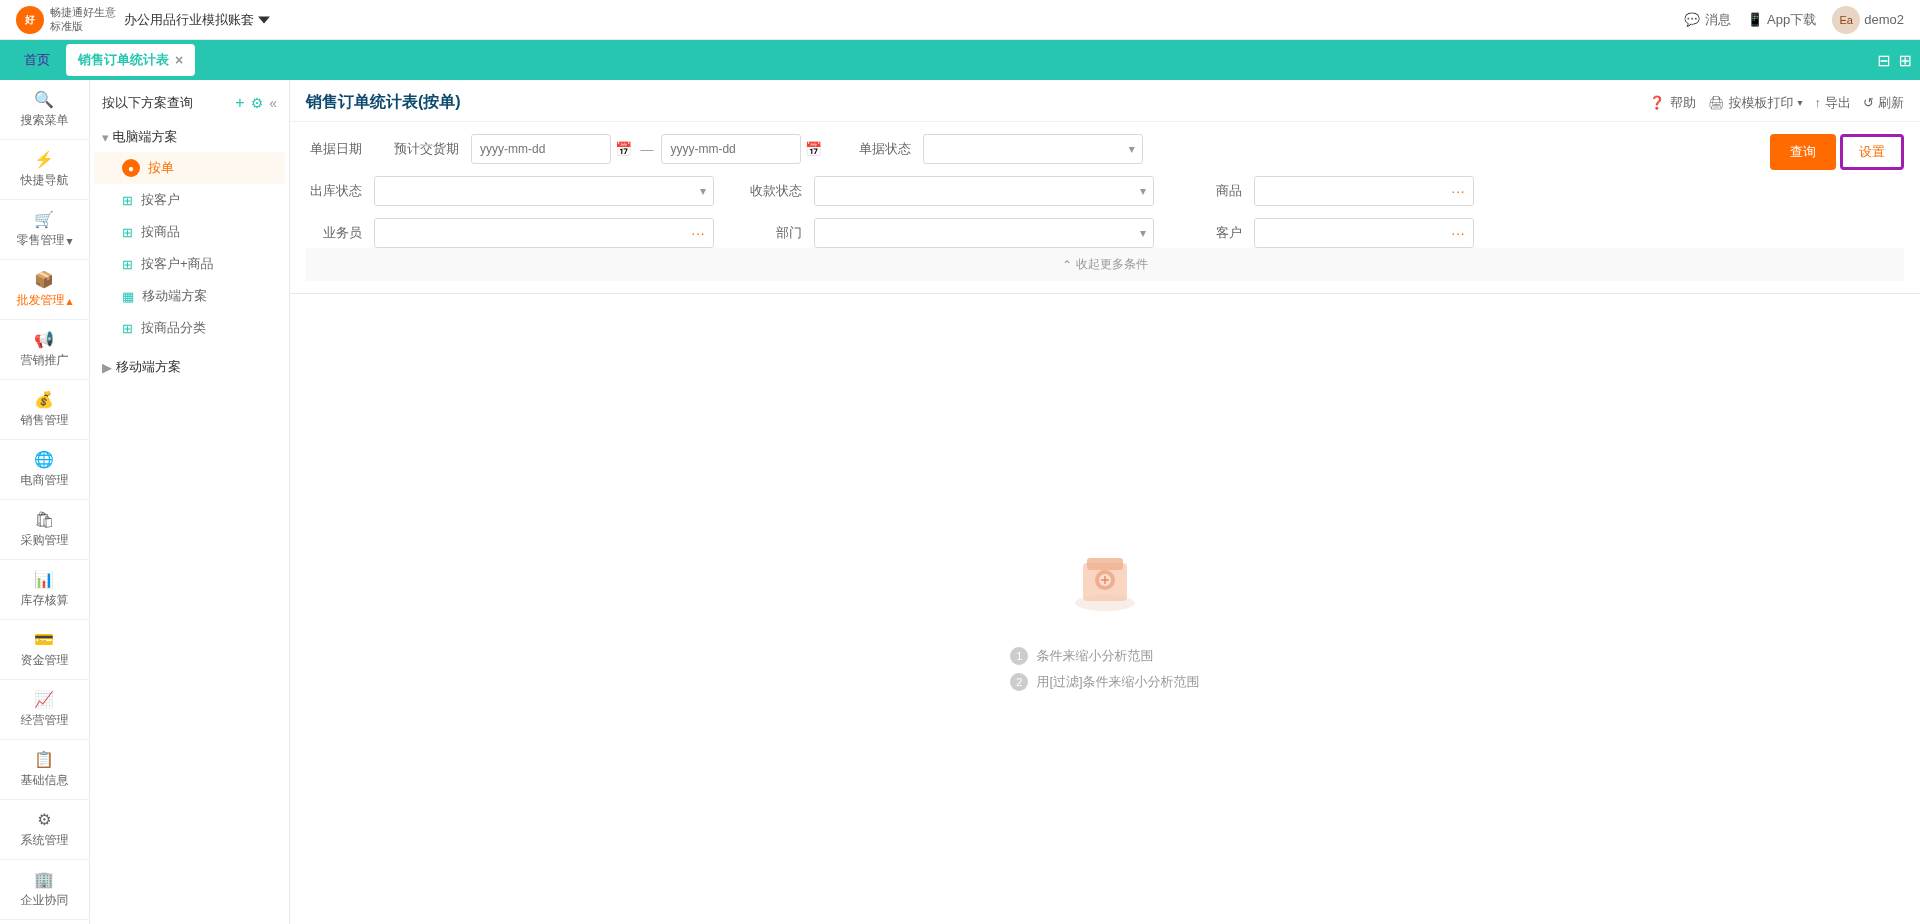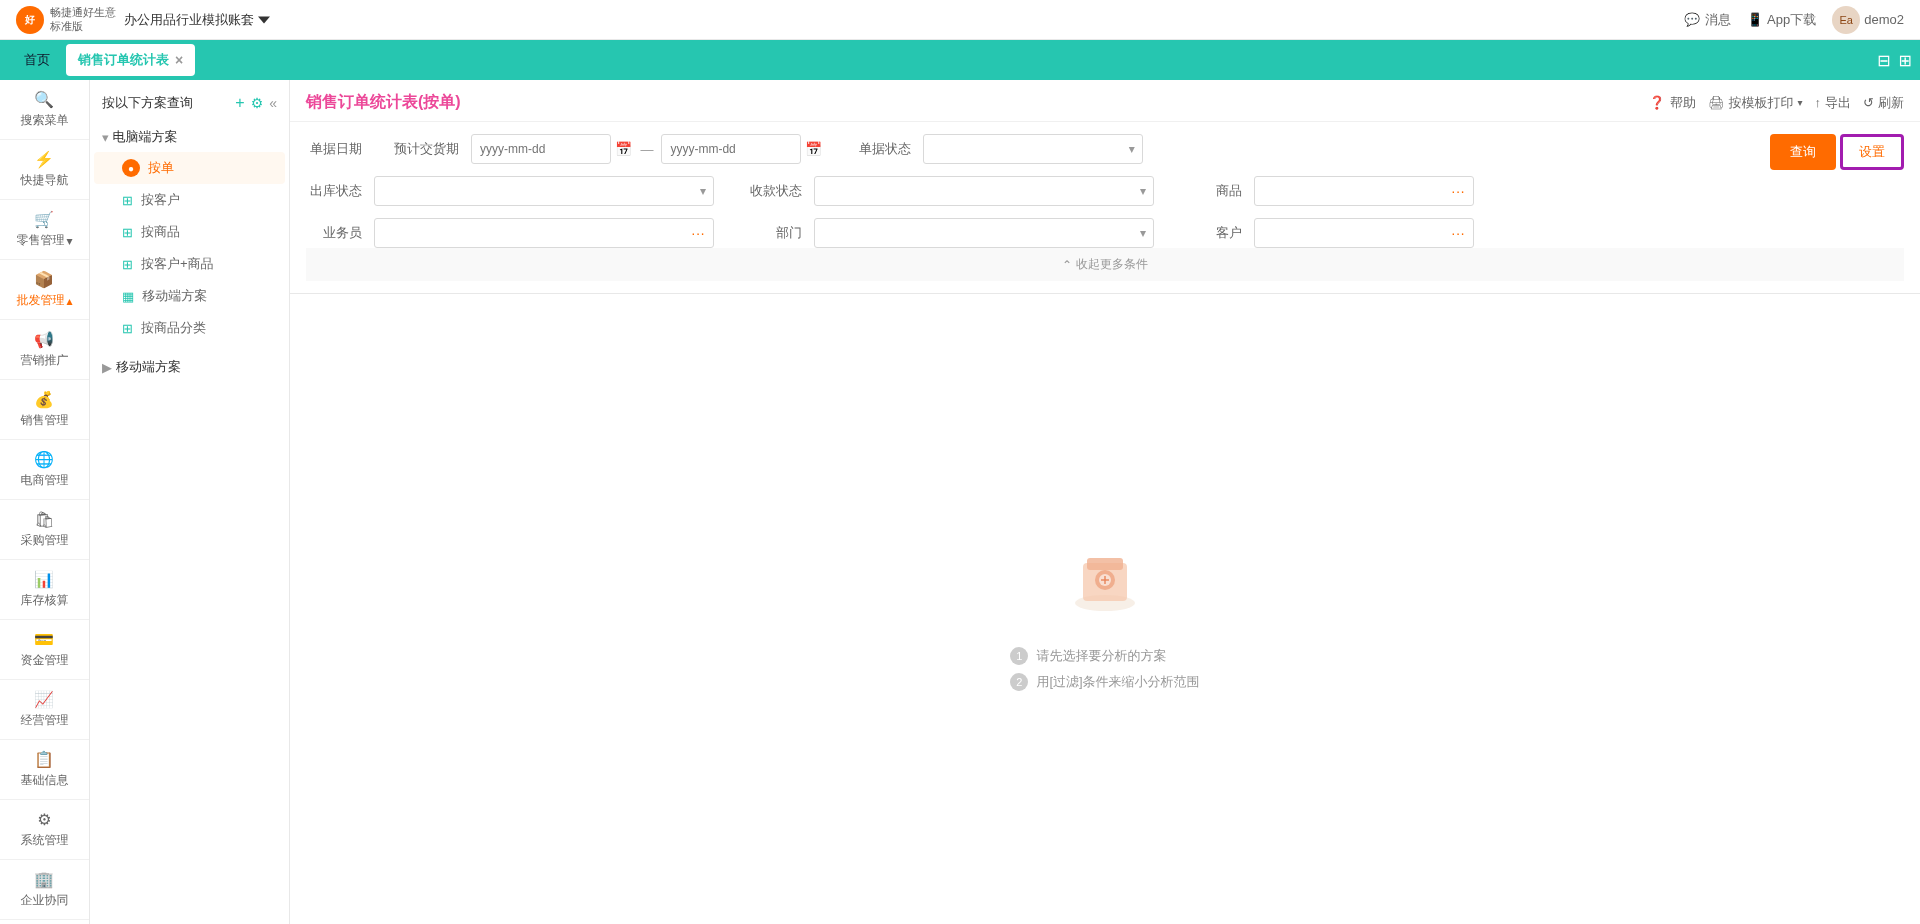--- a/index.html
+++ b/index.html
@@ -12,21 +12,21 @@
     .logo-icon { width: 28px; height: 28px; background: #ff6b00; border-radius: 50%; display: flex; align-items: center; justify-content: center; color: white; font-size: 10px; font-weight: bold; }
     .logo-text { font-size: 11px; color: #666; line-height: 1.2; }
     .workspace-selector { display: flex; align-items: center; gap: 4px; font-size: 13px; color: #333; cursor: pointer; }
     .workspace-selector svg { width: 12px; height: 12px; }
     .top-bar-right { display: flex; align-items: center; gap: 16px; }
     .top-bar-btn { display: flex; align-items: center; gap: 4px; font-size: 13px; color: #666; cursor: pointer; }
     .user-avatar { width: 28px; height: 28px; background: #e8d5c4; border-radius: 50%; overflow: hidden; display: flex; align-items: center; justify-content: center; font-size: 11px; color: #8b4513; }
 
     
     .tab-bar { height: 40px; background: #26c6b0; display: flex; align-items: center; padding: 0 8px; flex-shrink: 0; }
-    .tab-home { color: #0f172a; padding: 0 16px; height: 100%; display: flex; align-items: center; font-size: 13px; cursor: pointer; }
+    .tab-home { color: #4c1d95; padding: 0 16px; height: 100%; display: flex; align-items: center; font-size: 13px; cursor: pointer; }
     .tab-active { background: #fff; color: #26c6b0; padding: 0 12px; height: 80%; border-radius: 4px; display: flex; align-items: center; gap: 6px; font-size: 13px; cursor: pointer; font-weight: bold; }
     .tab-close { color: #999; font-size: 14px; cursor: pointer; }
     .tab-bar-actions { margin-left: auto; display: flex; align-items: center; gap: 8px; }
     .tab-bar-icon { color: #fff; font-size: 16px; cursor: pointer; }
 
     
     .main-layout { display: flex; flex: 1; overflow: hidden; }
 
     
     .sidebar { width: 90px; background: #fff; border-right: 1px solid #e8e8e8; display: flex; flex-direction: column; flex-shrink: 0; overflow-y: auto; }
@@ -44,21 +44,21 @@
     .left-panel-actions { display: flex; align-items: center; gap: 6px; }
     .left-panel-icon-btn { color: #999; cursor: pointer; font-size: 14px; }
     .scheme-group { padding: 4px 0; }
     .scheme-group-header { display: flex; align-items: center; gap: 4px; padding: 6px 12px; font-size: 13px; color: #333; cursor: pointer; }
     .scheme-item { display: flex; align-items: center; gap: 8px; padding: 7px 12px 7px 28px; font-size: 13px; color: #666; cursor: pointer; border-radius: 4px; margin: 0 4px; }
     .scheme-item.active { background: #fff8f0; color: #ff6b00; }
 
     
     .main-content { flex: 1; display: flex; flex-direction: column; overflow: hidden; }
     .page-header { padding: 12px 16px 8px; display: flex; align-items: center; justify-content: space-between; background: #fff; border-bottom: 1px solid #f0f0f0; }
-    .page-title { font-size: 16px; font-weight: bold; color: #ec4899; text-align: center; }
+    .page-title { font-size: 16px; font-weight: bold; color: #0c4a6e; text-align: center; }
     .page-actions { display: flex; align-items: center; gap: 12px; }
     .page-action-btn { display: flex; align-items: center; gap: 4px; font-size: 13px; color: #666; cursor: pointer; }
 
     
     .filter-area { background: #fff; padding: 12px 16px; border-bottom: 1px solid #e8e8e8; }
     .filter-row { display: flex; align-items: center; gap: 12px; margin-bottom: 12px; flex-wrap: wrap; }
     .filter-row:last-child { margin-bottom: 0; }
     .filter-label { font-size: 13px; color: #666; white-space: nowrap; min-width: 56px; text-align: right; }
     .filter-date-group { display: flex; align-items: center; gap: 8px; }
     .date-btn { padding: 3px 8px; border: 1px solid #d9d9d9; border-radius: 3px; font-size: 12px; color: #666; cursor: pointer; background: #fff; }
@@ -381,21 +381,21 @@
             <rect x="32" y="30" width="36" height="12" rx="3" fill="#f0b090" opacity="0.8"></rect>
             <circle cx="50" cy="52" r="10" fill="#e8855a" opacity="0.5"></circle>
             <circle cx="50" cy="52" r="6" fill="#fff" opacity="0.6"></circle>
             <line x1="46" y1="52" x2="54" y2="52" stroke="#e8855a" stroke-width="2" opacity="0.7"></line>
             <line x1="50" y1="48" x2="50" y2="56" stroke="#e8855a" stroke-width="2" opacity="0.7"></line>
           </svg>
         </div>
         <div class="empty-tips">
           <div class="empty-tip">
             <span class="tip-num">1</span>
-            <span>请先选择要分析的方案</span>
+            <span>条件来缩小分析范围</span>
           </div>
           <div class="empty-tip">
             <span class="tip-num">2</span>
             <span>用[过滤]条件来缩小分析范围</span>
           </div>
         </div>
       </div>
 
     </div>
   </div>

